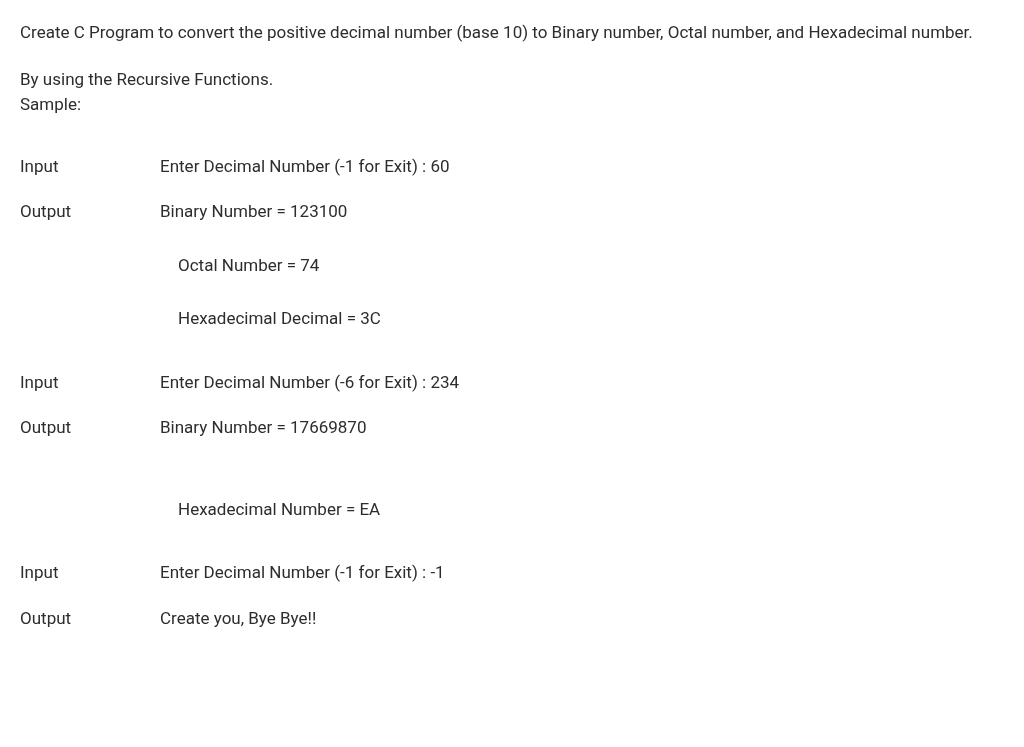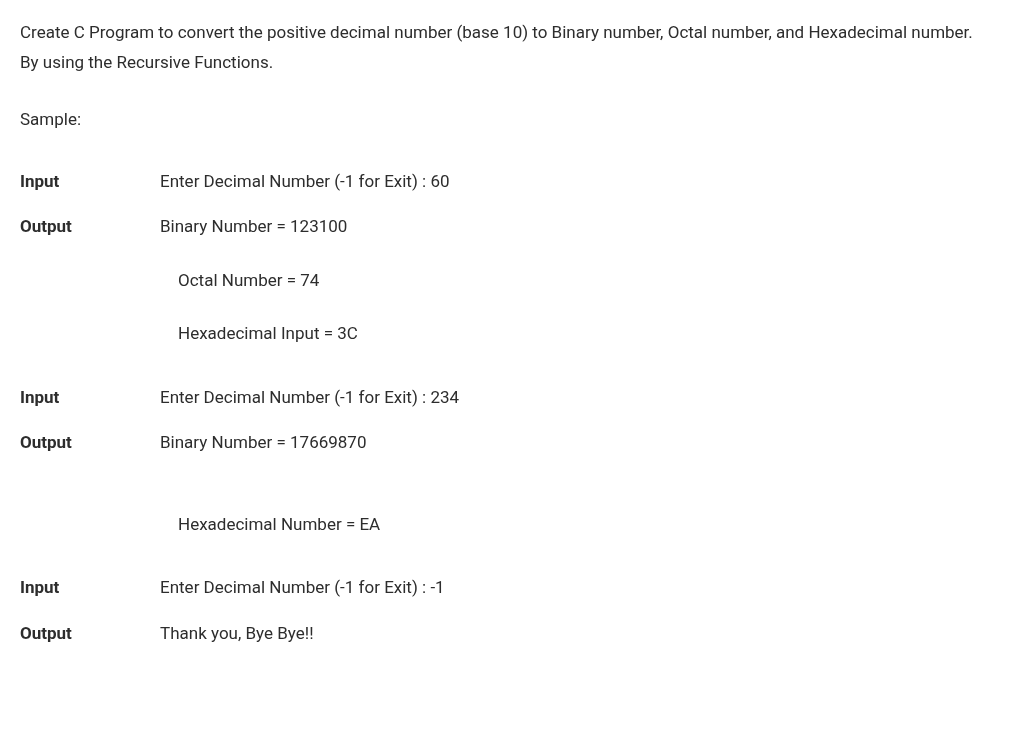--- a/index.html
+++ b/index.html
@@ -10,41 +10,39 @@
     body {
       font-family: -apple-system, BlinkMacSystemFont, "Segoe UI", Roboto, "Helvetica Neue", Arial, sans-serif;
       font-size: 17px;
       line-height: 1.5;
       color: #2d2d2d;
       background: #ffffff;
       padding: 18px 20px;
       width: 1024px;
     }
     .intro-para {
-      margin-bottom: 3px;
+      margin-bottom: 20px;
       line-height: 1.7;
     }
     .instruction-para {
-      margin-bottom: 32px;
     }
     .sample-heading {
       margin-bottom: 36px;
     }
     .io-block {
       margin-bottom: 38px;
     }
     .io-row {
       display: flex;
       margin-bottom: 20px;
       align-items: baseline;
     }
     .io-label {
       width: 140px;
       flex-shrink: 0;
-      font-weight: bold;
     }
     .io-value {
       flex: 1;
     }
     .indent-1 {
       padding-left: 18px;
     }
     .output-extra {
       display: flex;
       margin-bottom: 20px;
@@ -72,28 +70,28 @@
   <div class="io-row">
     <div class="io-label">Output</div>
     <div class="io-value">Binary Number =  123100</div>
   </div>
   <div class="output-extra">
     <div class="spacer-label"></div>
     <div class="io-value indent-1">Octal Number  =  74</div>
   </div>
   <div class="output-extra">
     <div class="spacer-label"></div>
-    <div class="io-value indent-1">Hexadecimal Input = 3C</div>
+    <div class="io-value indent-1">Hexadecimal Decimal = 3C</div>
   </div>
 </div>
 
 <div class="io-block">
   <div class="io-row">
     <div class="io-label">Input</div>
-    <div class="io-value">Enter Decimal Number (-1 for Exit) : 234</div>
+    <div class="io-value">Enter Decimal Number (-6 for Exit) : 234</div>
   </div>
   <div class="io-row">
     <div class="io-label">Output</div>
     <div class="io-value">Binary Number =  17669870</div>
   </div>
   <div class="output-extra">
     <div class="spacer-label"></div>
   </div>
   <div class="output-extra">
     <div class="spacer-label"></div>
@@ -101,15 +99,15 @@
   </div>
 </div>
 
 <div class="io-block" style="margin-bottom:0;">
   <div class="io-row">
     <div class="io-label">Input</div>
     <div class="io-value">Enter Decimal Number (-1 for Exit) : -1</div>
   </div>
   <div class="io-row" style="margin-bottom:0;">
     <div class="io-label">Output</div>
-    <div class="io-value">Thank you, Bye Bye!!</div>
+    <div class="io-value">Create you, Bye Bye!!</div>
   </div>
 </div>
 
 </body></html>

